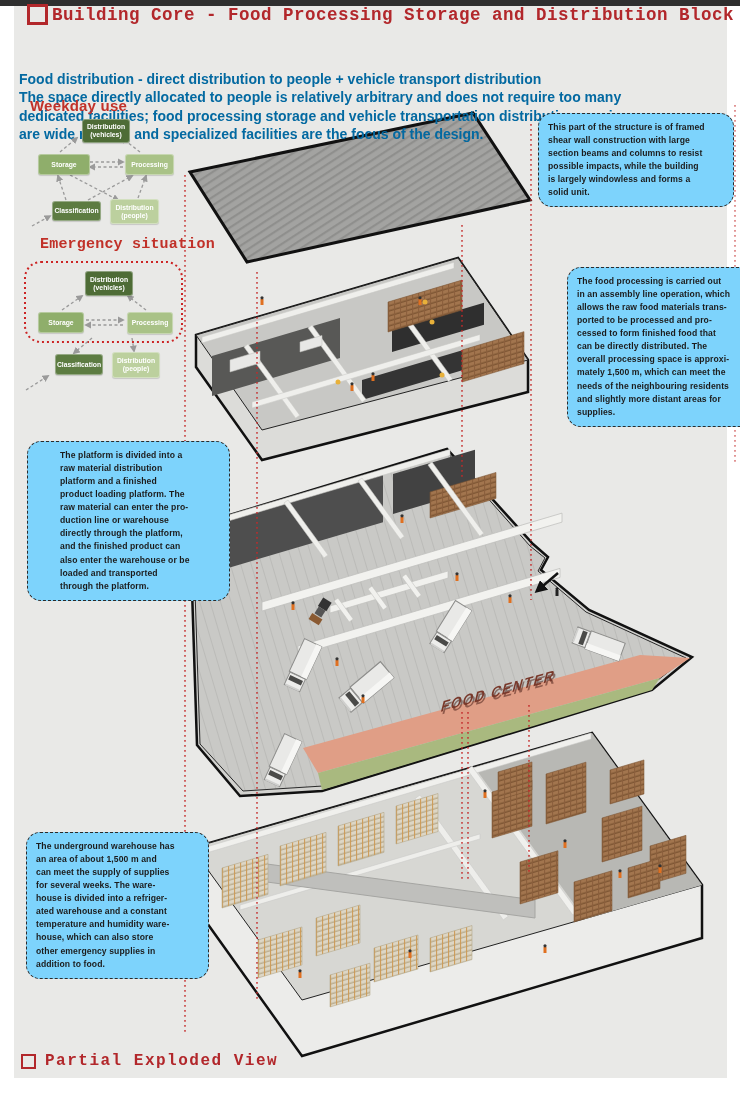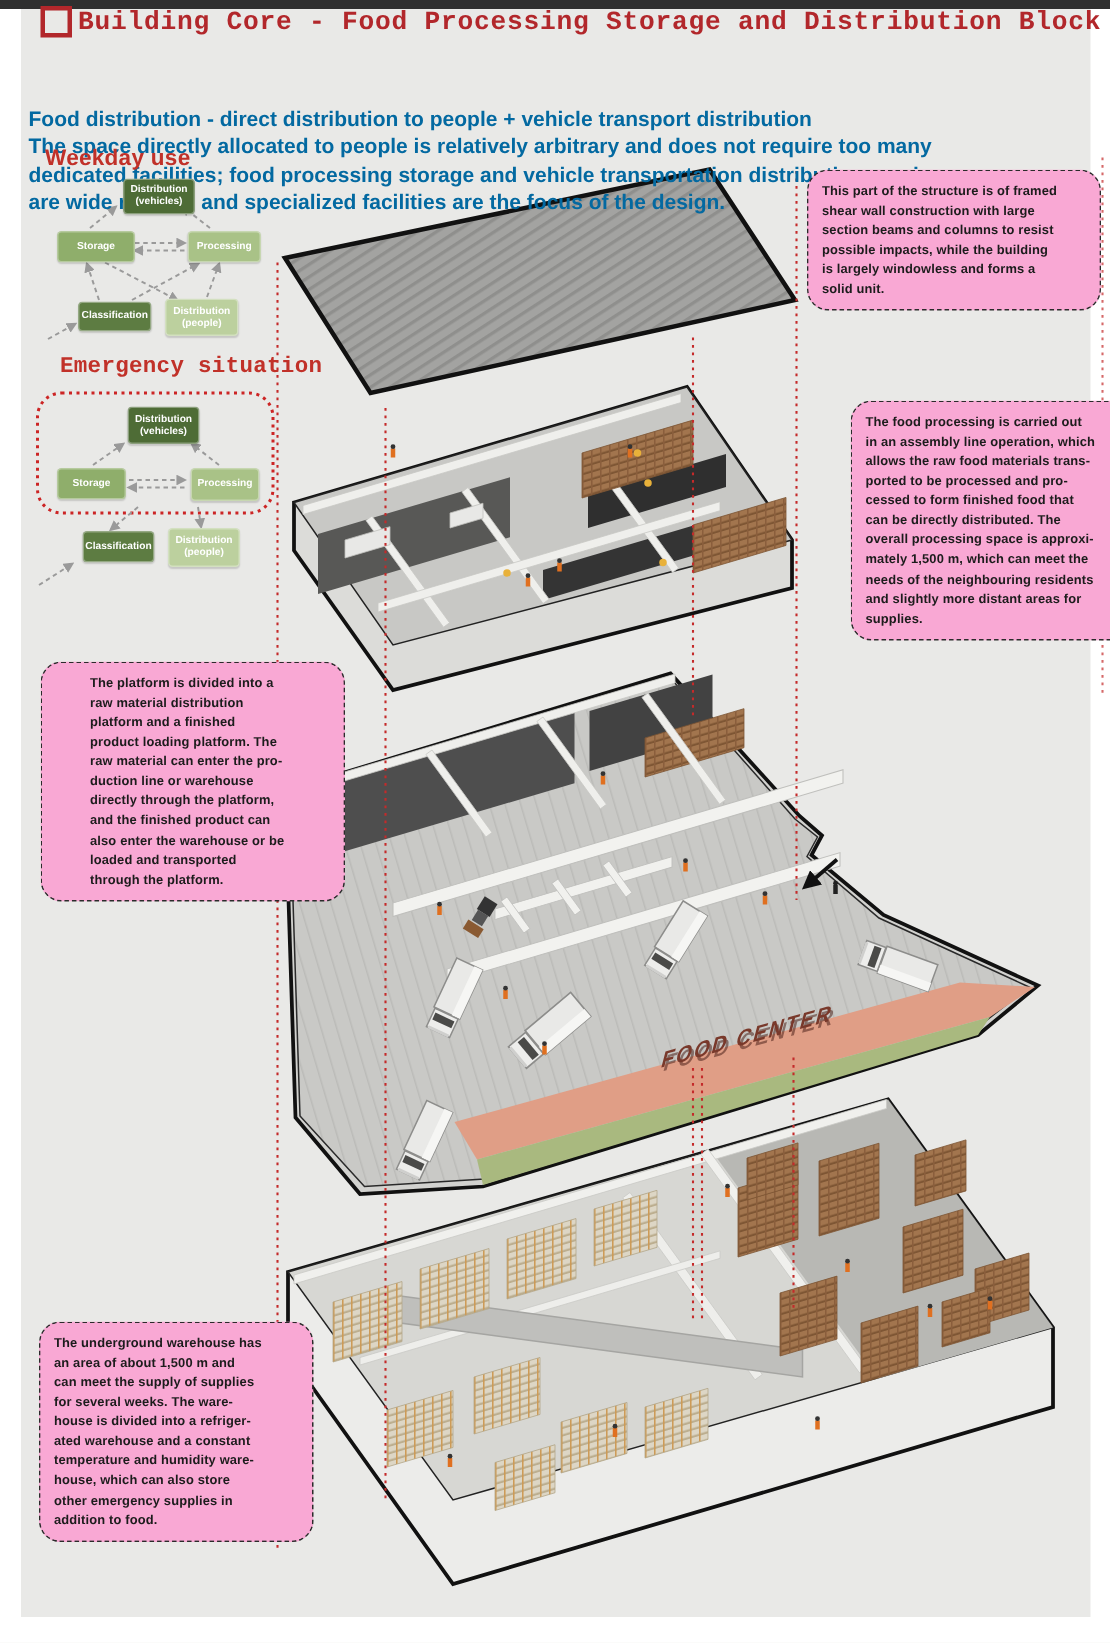--- a/index.html
+++ b/index.html
@@ -18,29 +18,29 @@
   .heading.weekday{left:30px;top:97px;}
   .heading.emergency{left:40px;top:236px;font-family:Liberation Mono, monospace;}
   .node{position:absolute;z-index:4;display:flex;align-items:center;justify-content:center;
         color:#fff;font-weight:700;font-size:6.8px;line-height:1.15;text-align:center;
         white-space:pre-line;border-radius:3px;border:1px solid rgba(255,255,255,.35);
         box-shadow:0 1px 1px rgba(0,0,0,.15);}
   .c-dv{background:#4e6c36}.c-st{background:#8fae6b}.c-pr{background:#a9c287}
   .c-cl{background:#5d7c42}.c-dp{background:#bcd09e}
   .flow-svg{position:absolute;z-index:2;}
   .axon-svg{position:absolute;left:0;top:0;z-index:1;}
-  .note{position:absolute;z-index:5;background:#f9a8d4;border:1.5px dashed #2b2b2b;border-radius:14px;
+  .note{position:absolute;z-index:5;background:#7dd3fc;border:1.5px dashed #2b2b2b;border-radius:14px;
         padding:7px 9px;font-weight:700;font-size:8.6px;line-height:1.52;letter-spacing:.1px;
         color:#1c1c1c;white-space:pre;}
   .note.r1{left:538px;top:113px;width:176px;}
   .note.r2{left:538px;top:267px;width:180px;margin-left:29px;}
   .note.r3{left:538px;top:469px;width:172px;}
   .note.l1{left:27px;top:441px;width:160px;padding-left:32px;}
   .note.l2{left:33px;top:659px;width:144px;}
-  .note.l3{left:26px;top:881px;width:163px;}
+  .note.l3{left:26px;top:832px;width:163px;}
   .caption-row{position:absolute;left:21px;top:1052px;display:flex;align-items:center;z-index:3;}
   .caption{margin:0 0 0 5px;font-family:"Liberation Mono",monospace;font-weight:700;font-size:16px;
            letter-spacing:1.5px;color:#b2272b;white-space:pre;}
 </style>
 </head>
 <body>
 
 <div class="page">
   <div class="gray-panel"></div>
   <div class="topbar"></div>
@@ -402,13 +402,17 @@
 an area of about 1,500 m and
 can meet the supply of supplies
 for several weeks. The ware-
 house is divided into a refriger-
 ated warehouse and a constant
 temperature and humidity ware-
 house, which can also store
 other emergency supplies in
 addition to food.</div>
 
+  <div class="caption-row">
+    <div class="red-square small"></div>
+    <div class="caption">Partial Exploded View</div>
+  </div>
 </div>
 
 </body></html>

